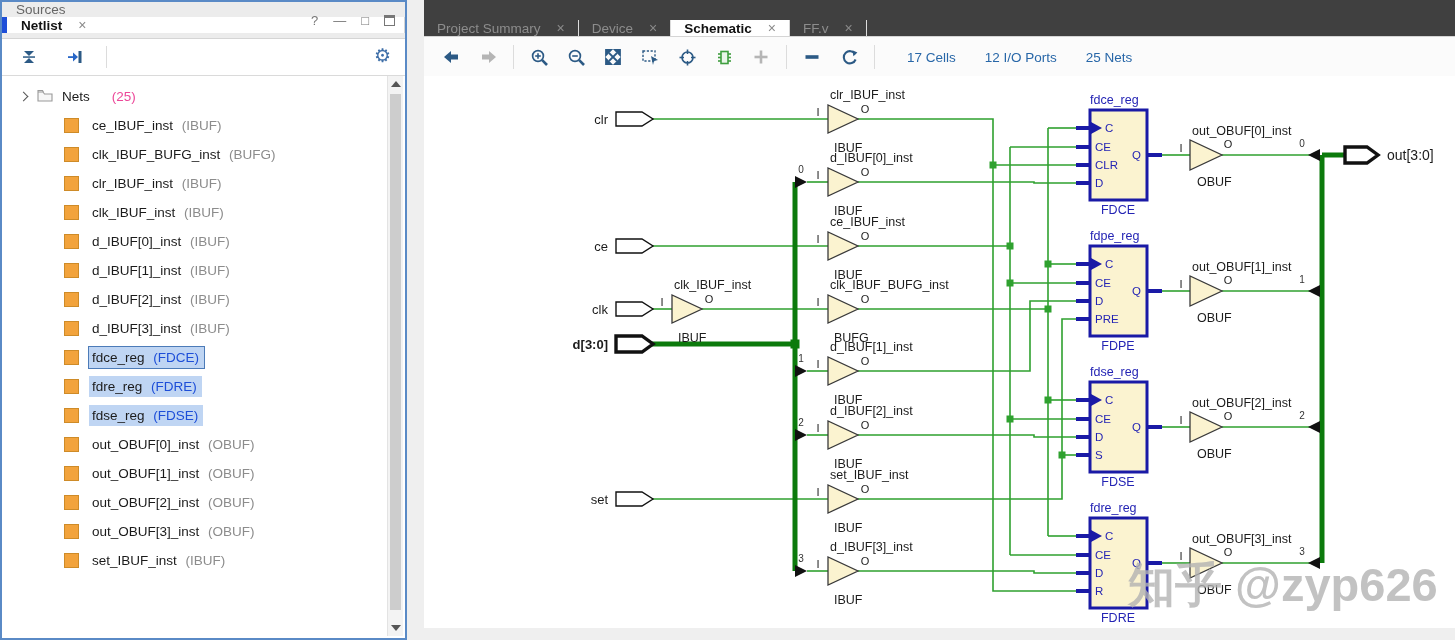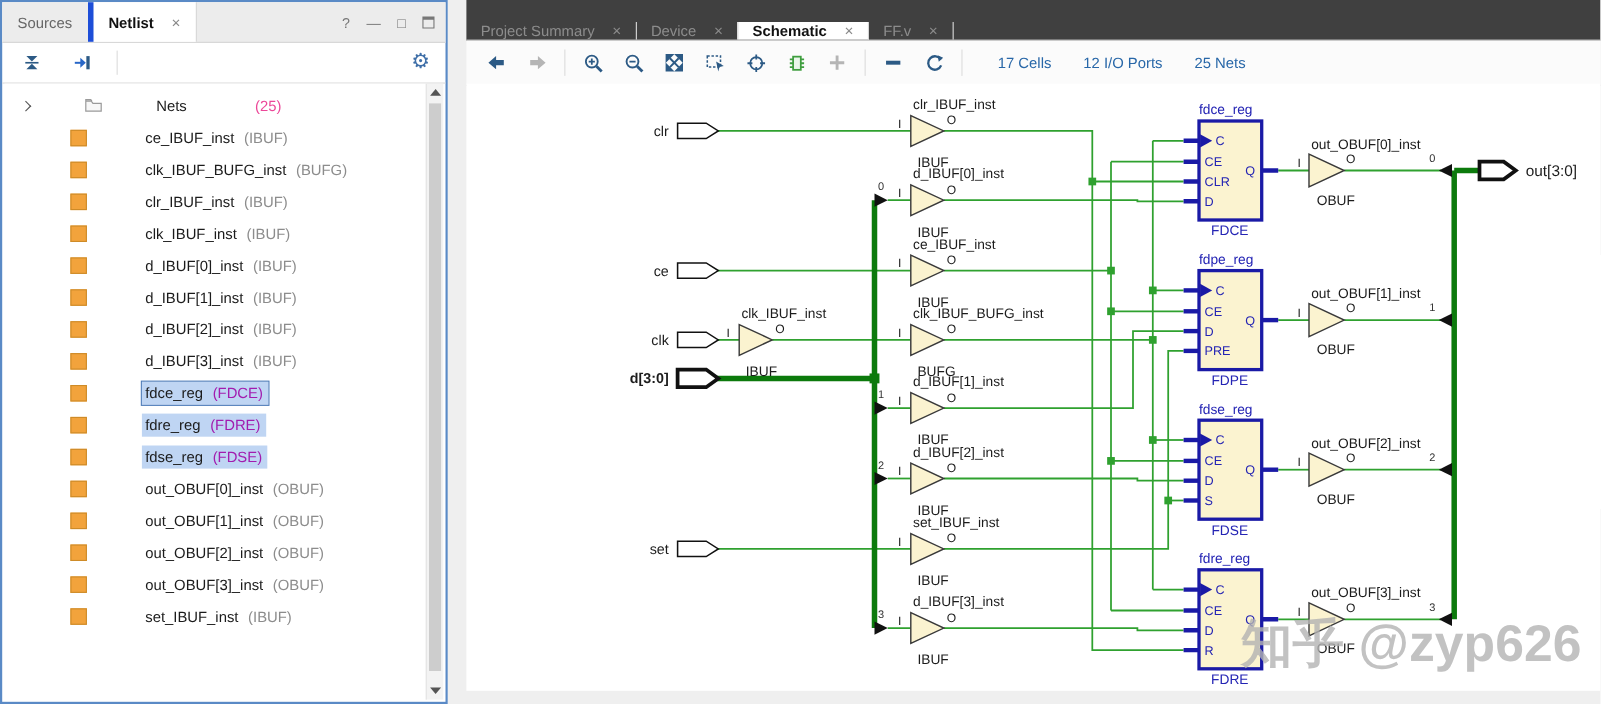--- a/index.html
+++ b/index.html
@@ -2,44 +2,44 @@
 <html><head>
 <meta charset="utf-8">
 <style>
   html,body{margin:0;padding:0;}
   body{width:1455px;height:640px;position:relative;background:#EFEFEF;
        font-family:"Liberation Sans",sans-serif;overflow:hidden;}
   
   .left-panel{position:absolute;left:0;top:0;width:407px;height:640px;
     border:2px solid #5A8AC6;background:#fff;box-sizing:border-box;}
   .lp-tabbar{height:36px;background:#ECECEC;border-bottom:1px solid #D5D5D5;
-    display:flex;align-items:stretch;position:relative;}
+    display:flex;align-items:stretch;position:relative;flex-direction:column;}
   .lp-tab{padding:0 14px;display:flex;align-items:center;font-size:13.5px;color:#666;cursor:default;}
   .lp-tab.active{background:#fff;font-weight:bold;color:#111;
     border-left:5px solid #1d4ed8;border-right:1px solid #D5D5D5;}
   .tab-close{margin-left:16px;color:#8a8a8a;font-weight:normal;font-size:14px;}
   .lp-winicons{position:absolute;right:10px;top:0;height:36px;display:flex;align-items:center;gap:15px;color:#777;font-size:13px;}
   .float-ico{width:11px;height:11px;border:1.5px solid #777;border-top-width:3px;box-sizing:border-box;}
   .lp-toolbar{height:36px;border-bottom:1px solid #DADADA;display:flex;align-items:center;padding:0 12px;position:relative;gap:16px;}
   .lp-toolbar .sep{width:1px;height:22px;background:#DCDCDC;}
   .gear{position:absolute;right:14px;top:5px;font-size:19px;color:#3F6FA8;}
   .lp-tree{position:absolute;left:2px;top:74px;right:17px;bottom:2px;overflow:hidden;padding-top:6px;background:#fff;}
-  .trow{height:29px;display:flex;align-items:center;font-size:13.5px;color:#1b1b1b;white-space:nowrap;gap:40px;}
+  .trow{height:29px;display:flex;align-items:center;font-size:13.5px;color:#1b1b1b;white-space:nowrap;}
   .trow.parent{padding-left:14px;}
   .trow.leaf{padding-left:60px;}
   .chev{width:10px;height:10px;margin-right:9px;position:relative;flex:0 0 auto;}
   .chev::after{content:"";position:absolute;left:2px;top:1px;width:6px;height:6px;
     border-right:1.6px solid #555;border-bottom:1.6px solid #555;}
   .chev.right::after{transform:rotate(-45deg);}
   .chev.down::after{transform:rotate(45deg);}
   .folder{margin-right:9px;flex:0 0 auto;}
   .count{color:#ec4899;margin-left:22px;text-align:center;}
   .sq{width:13px;height:13px;background:#F2A33C;border:1px solid #CE8B28;margin-right:10px;flex:0 0 auto;}
   .ty{color:#8C8C8C;margin-left:5px;}
-  .tysel{color:#a21caf;}
+  .tysel{color:#1d4ed8;}
   .tsel{display:inline-block;padding:3px 5px 3px 3px;}
   .hl{background:#BFD5F3;}
   .foc{outline:1px solid #4C7BB8;}
   
   .lp-scroll{position:absolute;top:74px;right:2px;bottom:2px;width:15px;background:#F3F3F3;border-left:1px solid #E3E3E3;}
   .lp-thumb{position:absolute;left:2px;right:2px;top:18px;bottom:26px;background:#CDCDCD;}
   .sarr{position:absolute;left:3px;width:0;height:0;border-left:5px solid transparent;border-right:5px solid transparent;}
   .sarr.up{top:5px;border-bottom:6px solid #555;}
   .sarr.dn{bottom:5px;border-top:6px solid #555;}
   

